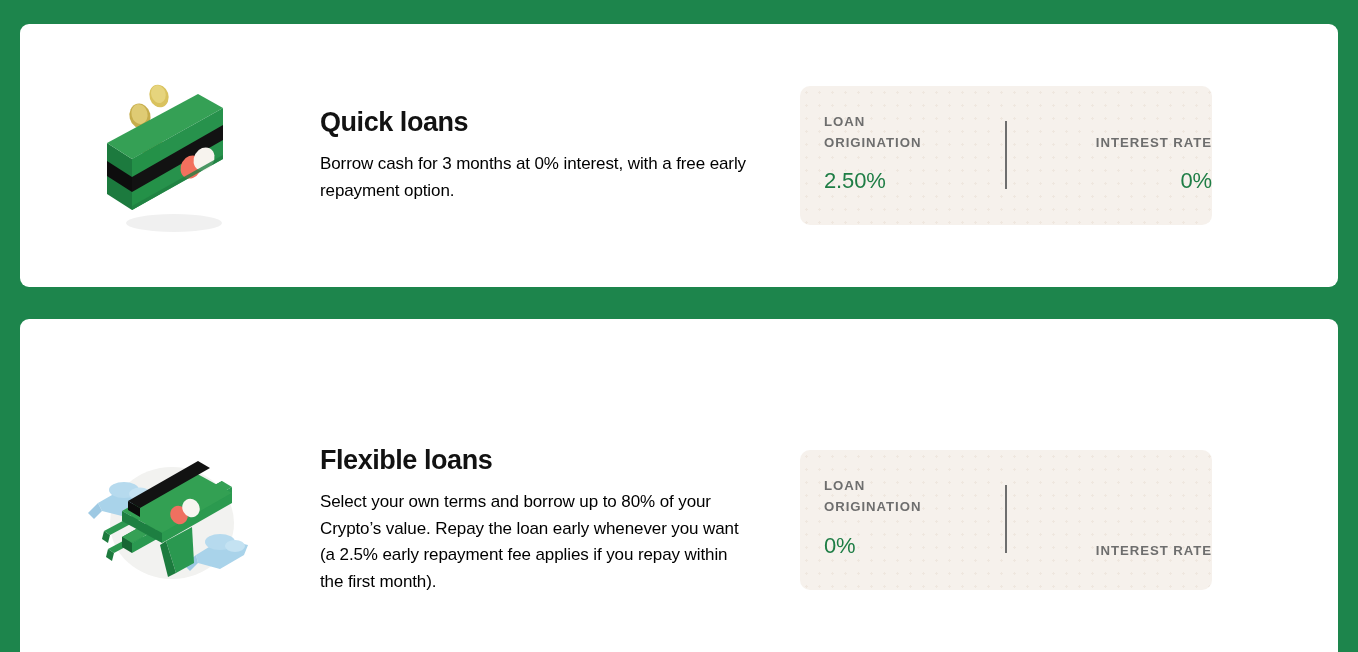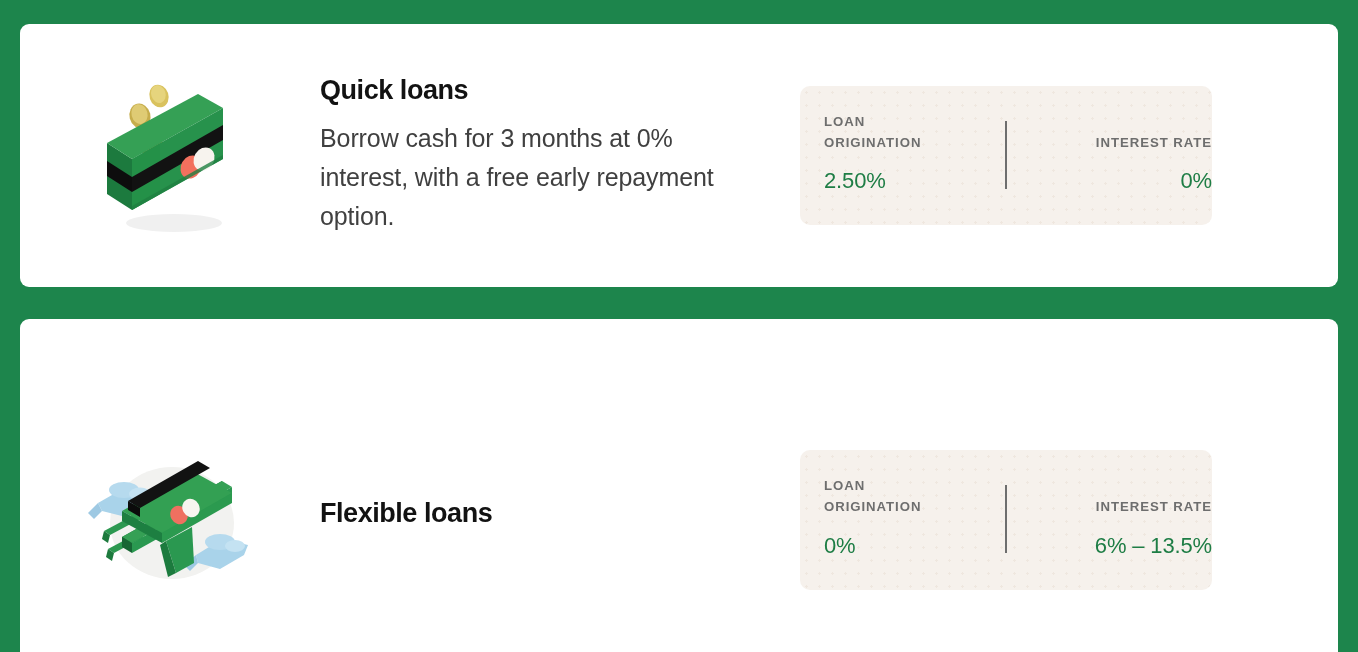--- a/index.html
+++ b/index.html
@@ -57,22 +57,22 @@
   }
   .card-title {
     font-size: 27px;
     font-weight: bold;
     color: #121212;
     letter-spacing: -0.45px;
     line-height: 1.18;
     margin-bottom: 13px;
   }
   .card-desc {
-    font-size: 25px;
-    color: #404040;
+    font-size: 17px;
+    color: #000000;
     line-height: 1.56;
     letter-spacing: -0.1px;
     max-width: 430px;
   }
 
   
   .stats-col {
     flex: 1 1 auto;
     display: flex;
     align-items: flex-start;
@@ -232,32 +232,32 @@
         <path d="M48 56 L118 16 L130 23 L60 63 Z" fill="#121212"></path>
         <path d="M48 56 L60 63 L60 72 L48 65 Z" fill="#0b0b0b"></path>
 
         <ellipse cx="99" cy="70" rx="8.5" ry="9.5" fill="#ef7060" transform="rotate(-29 99 70)"></ellipse>
         <ellipse cx="111" cy="63" rx="8.5" ry="9.5" fill="#f8f5f0" transform="rotate(-29 111 63)"></ellipse>
       </svg>
     </div>
 
     <div class="text-col">
       <div class="card-title">Flexible loans</div>
+      <div class="card-desc">Select your own terms and borrow up to 80% of your Crypto’s value. Repay the loan early whenever you want (a 2.5% early repayment fee applies if you repay within the first month).</div>
     </div>
 
     <div class="stats-col">
       <div class="stats-panel">
         <div class="stat-block origination">
           <div class="stat-label">LOAN
 ORIGINATION</div>
           <div class="stat-value">0%</div>
         </div>
         <div class="stat-divider"></div>
         <div class="stat-block interest">
           <div class="stat-label">INTEREST RATE</div>
-          <div class="stat-value">6% – 13.5%</div>
         </div>
       </div>
     </div>
 
   </div>
 
 </div>
 
 </body></html>

